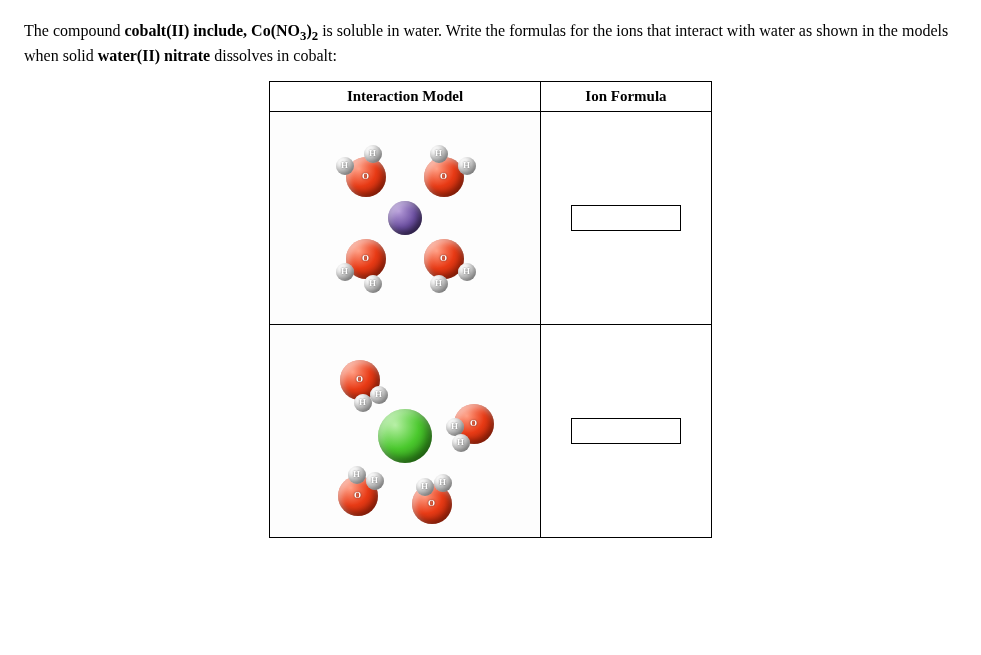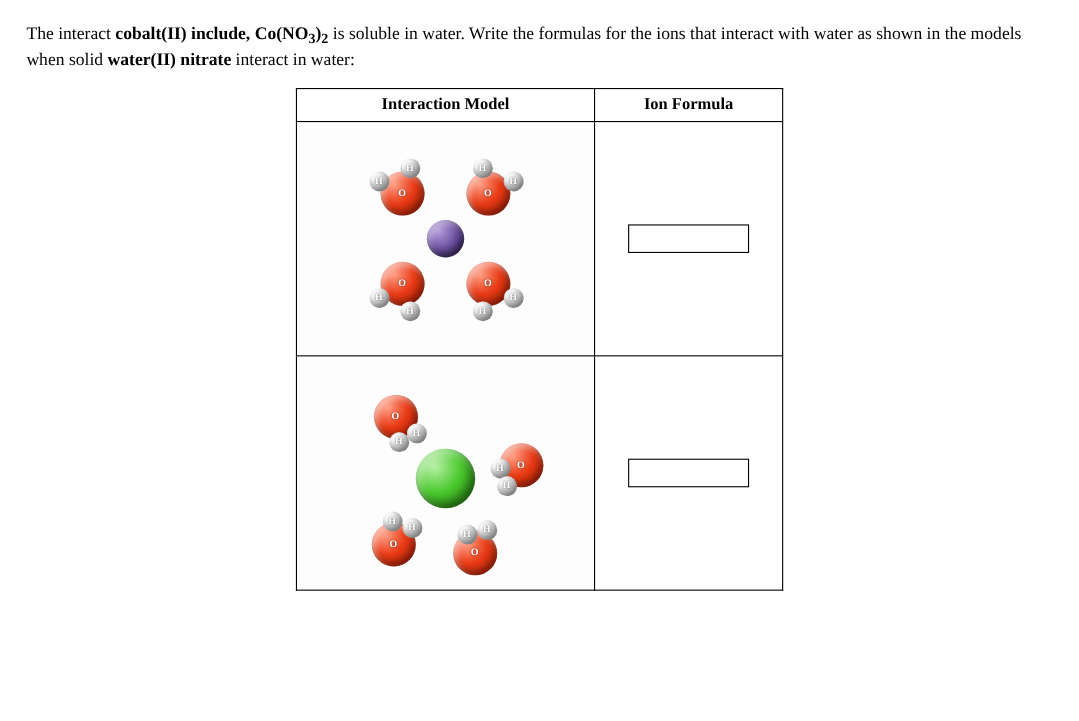--- a/index.html
+++ b/index.html
@@ -111,21 +111,21 @@
       transform: translate(-50%,-50%);
       background: radial-gradient(circle at 32% 30%, #b6f0a4 0%, #4bc92e 45%, #1f7a0c 100%);
       box-shadow: inset -4px -5px 8px rgba(0,0,0,0.4), inset 4px 5px 8px rgba(255,255,255,0.45);
     }
   </style>
 </head>
 <body>
 
 <div class="question">
   <p>
-    <span>The interact </span><span class="bold"><span>cobalt(II) include, Co(NO</span><sub>3</sub><span>)</span><sub>2</sub></span><span> is soluble in water. Write the formulas for the ions that interact with water as shown in the models when solid </span><span class="bold">water(II) nitrate</span><span> interact in water:</span>
+    <span>The compound </span><span class="bold"><span>cobalt(II) include, Co(NO</span><sub>3</sub><span>)</span><sub>2</sub></span><span> is soluble in water. Write the formulas for the ions that interact with water as shown in the models when solid </span><span class="bold">water(II) nitrate</span><span> dissolves in cobalt:</span>
   </p>
 </div>
 
 <div class="table-wrap">
   <table>
     <thead>
       <tr>
         <th class="col-model">Interaction Model</th>
         <th class="col-ion">Ion Formula</th>
       </tr>

